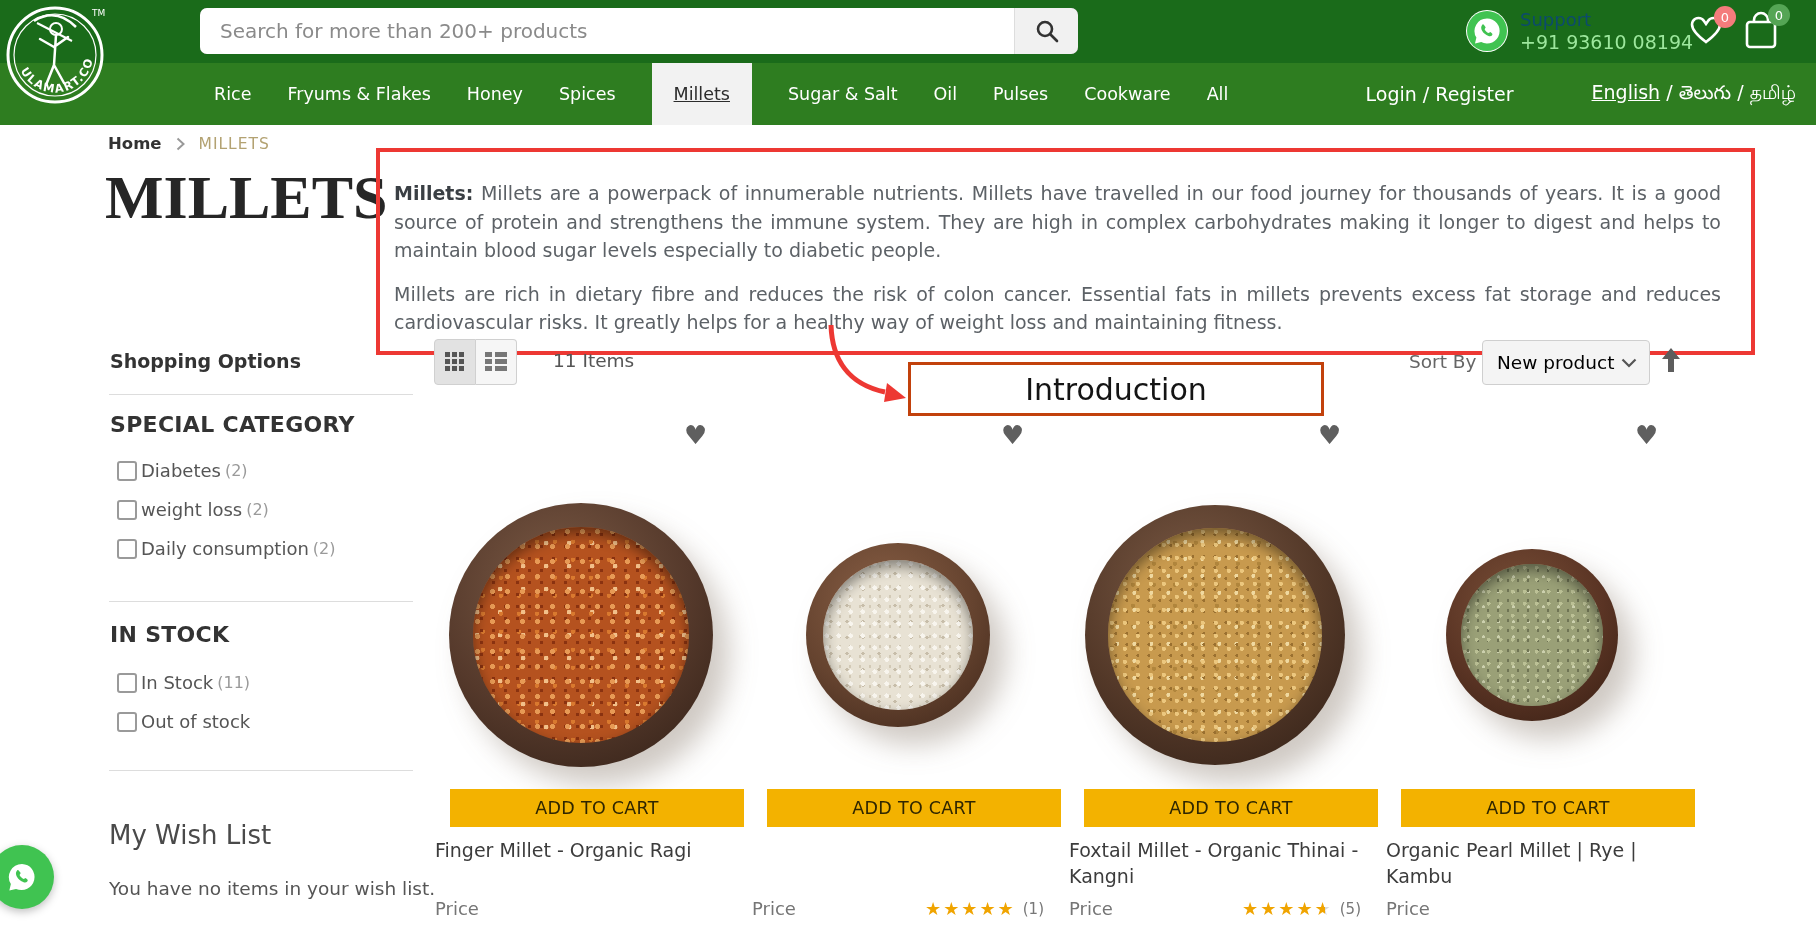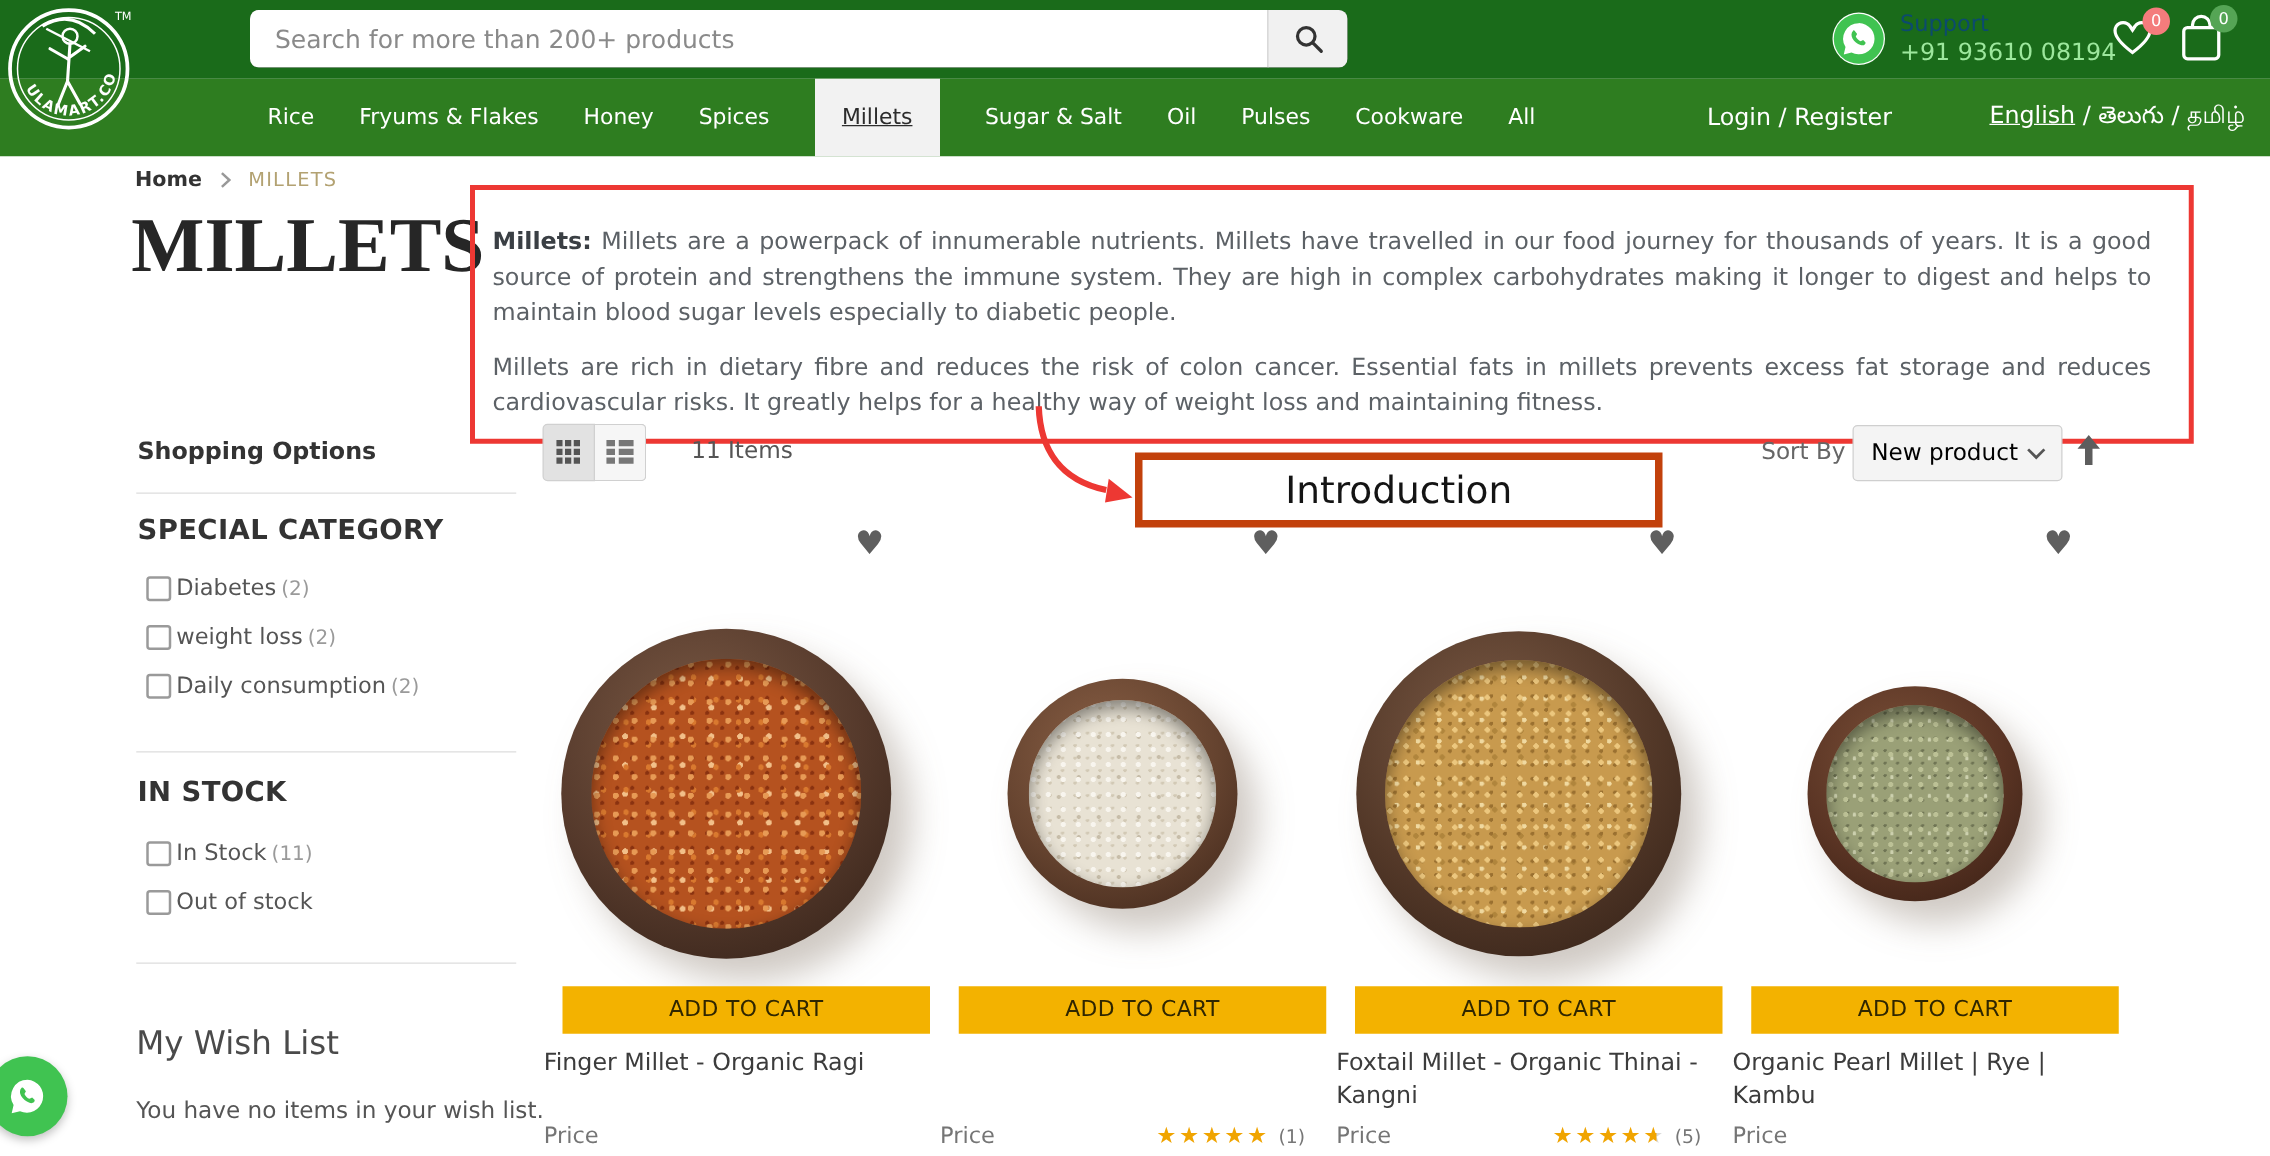--- a/index.html
+++ b/index.html
@@ -48,21 +48,21 @@
       font-weight:bold;font-size:62px;color:#262626;letter-spacing:0px;}
 
   
   .desc-box{position:absolute;left:376px;top:148px;width:1327px;height:172px;border:4px solid #ed3833;
       padding:27px 30px 0 14px;}
   .desc-box p{margin:0 0 15px 0;font-size:19px;line-height:1.5;color:#5c6166;text-align:justify;}
   .desc-box b{color:#3a3f44;}
 
   
   .arrow-svg{position:absolute;left:805px;top:322px;}
-  .intro-box{position:absolute;left:908px;top:362px;width:410px;height:48px;border:6px solid #c2410c;
+  .intro-box{position:absolute;left:908px;top:362px;width:410px;height:48px;border:3px solid #c2410c;
       display:flex;align-items:center;justify-content:center;font-size:30px;color:#141414;background:#fff;}
 
   
   .view-toggle{position:absolute;left:434px;top:339px;display:flex;}
   .vt-btn{width:40px;height:44px;border:1px solid #d0d0d0;background:#f6f6f6;display:flex;
       align-items:center;justify-content:center;cursor:pointer;}
   .vt-btn.first{border-radius:4px 0 0 4px;}
   .vt-btn.last{border-radius:0 4px 4px 0;border-left:none;}
   .vt-btn.active{background:#e2e2e2;}
   .items-count{position:absolute;left:553px;top:350px;font-size:18.5px;color:#555;}

